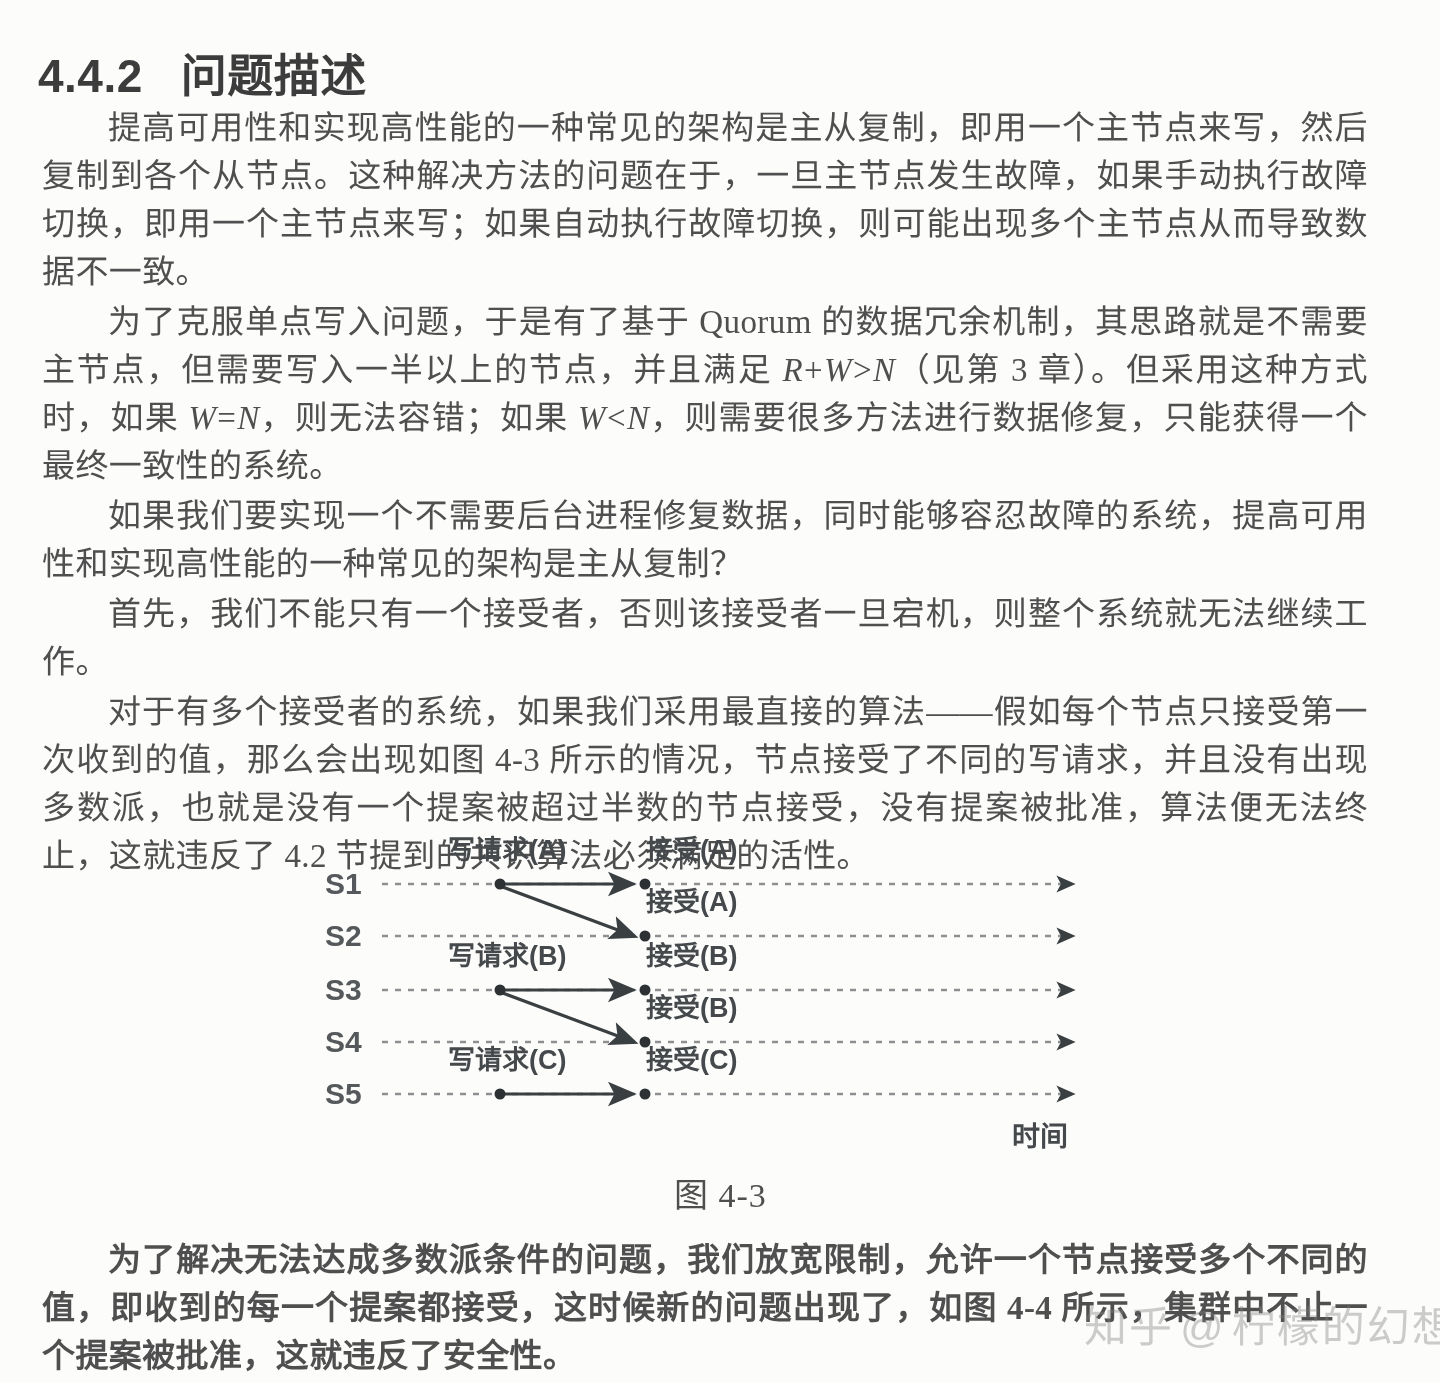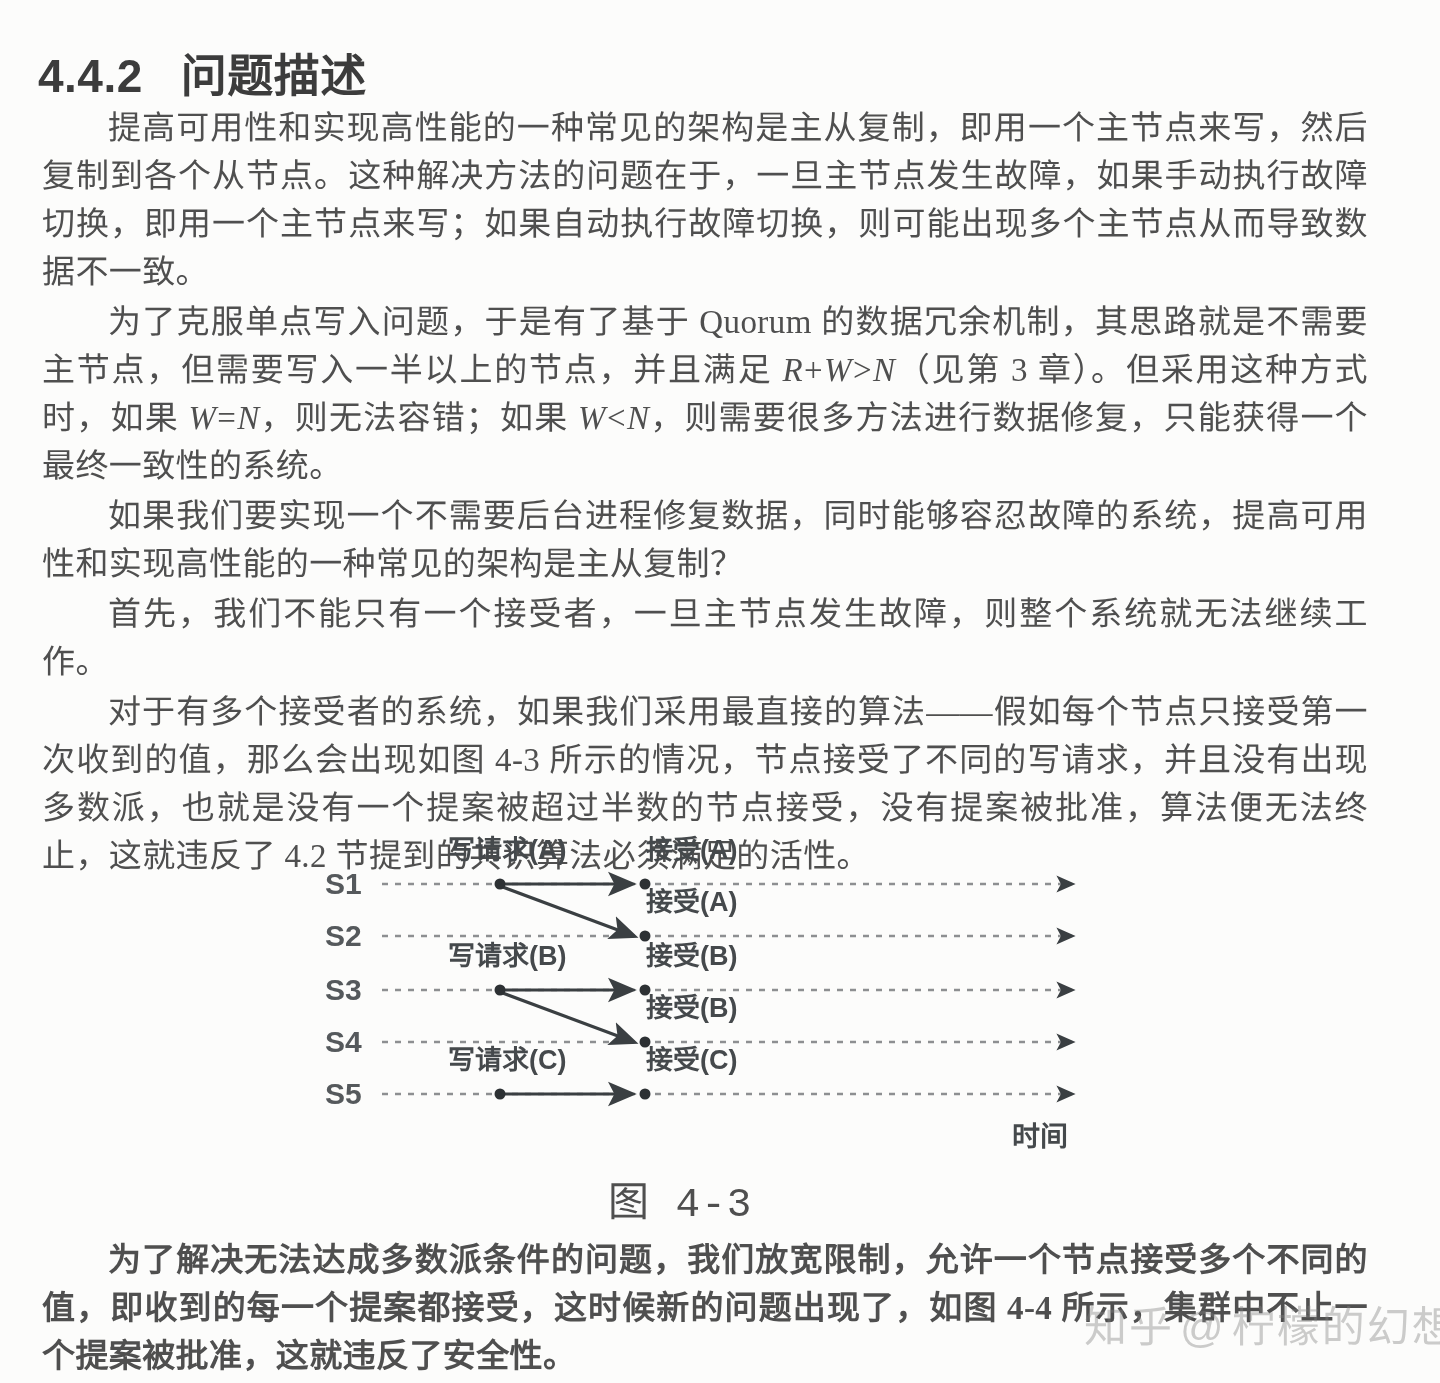--- a/index.html
+++ b/index.html
@@ -66,25 +66,25 @@
   .figure {
     position: absolute;
     left: 0;
     top: 826px;
     width: 1440px;
     height: 400px;
   }
   .figure svg { display: block; }
   .fig-caption {
     position: absolute;
-    left: 608px;
+    left: 674px;
     top: 1168px;
-    font-size: 41px;
+    font-size: 34px;
     color: #4f4f4f;
-    font-family: Liberation Mono, monospace;
+    font-family: Liberation Serif, serif;
     letter-spacing: 1px;
   }
 
   
   .tail-col {
     position: absolute;
     left: 42px;
     top: 1236px;
     width: 1326px;
     font-weight: bold;
@@ -114,21 +114,21 @@
     <span class="num">4.4.2</span><span>问题描述</span>
   </h1>
 
   <div class="body-col">
 
     <p class="para">提高可用性和实现高性能的一种常见的架构是主从复制，即用一个主节点来写，然后复制到各个从节点。这种解决方法的问题在于，一旦主节点发生故障，如果手动执行故障切换，即用一个主节点来写；如果自动执行故障切换，则可能出现多个主节点从而导致数据不一致。</p>
 
     <p class="para"><span>为了克服单点写入问题，于是有了基于 Quorum 的数据冗余机制，其思路就是不需要主节点，但需要写入一半以上的节点，并且满足 </span><span class="mi">R</span><span class="mo">+</span><span class="mi">W</span><span class="mo">&gt;</span><span class="mi">N</span><span>（见第 3 章）。但采用这种方式时，如果 </span><span class="mi">W</span><span class="mo">=</span><span class="mi">N</span><span>，则无法容错；如果 </span><span class="mi">W</span><span class="mo">&lt;</span><span class="mi">N</span><span>，则需要很多方法进行数据修复，只能获得一个最终一致性的系统。</span></p>
 
     <p class="para">如果我们要实现一个不需要后台进程修复数据，同时能够容忍故障的系统，提高可用性和实现高性能的一种常见的架构是主从复制？</p>
-    <p class="para">首先，我们不能只有一个接受者，一旦主节点发生故障，则整个系统就无法继续工作。</p>
+    <p class="para">首先，我们不能只有一个接受者，否则该接受者一旦宕机，则整个系统就无法继续工作。</p>
     <p class="para">对于有多个接受者的系统，如果我们采用最直接的算法——假如每个节点只接受第一次收到的值，那么会出现如图 4-3 所示的情况，节点接受了不同的写请求，并且没有出现多数派，也就是没有一个提案被超过半数的节点接受，没有提案被批准，算法便无法终止，这就违反了 4.2 节提到的共识算法必须满足的活性。</p>
   </div>
 
   <div class="figure">
     <svg width="1440" height="340" viewBox="0 0 1440 340" xmlns="http://www.w3.org/2000/svg">
       <defs>
         <marker id="arrowSolid" markerWidth="9" markerHeight="9" refX="7.5" refY="4.2" orient="auto" markerUnits="strokeWidth">
           <path d="M0,0.4 L9,4.2 L0,8 L2,4.2 Z" fill="#3a3f42"></path>
         </marker>
         <marker id="arrowDash" markerWidth="8" markerHeight="8" refX="6.5" refY="4" orient="auto" markerUnits="strokeWidth">

